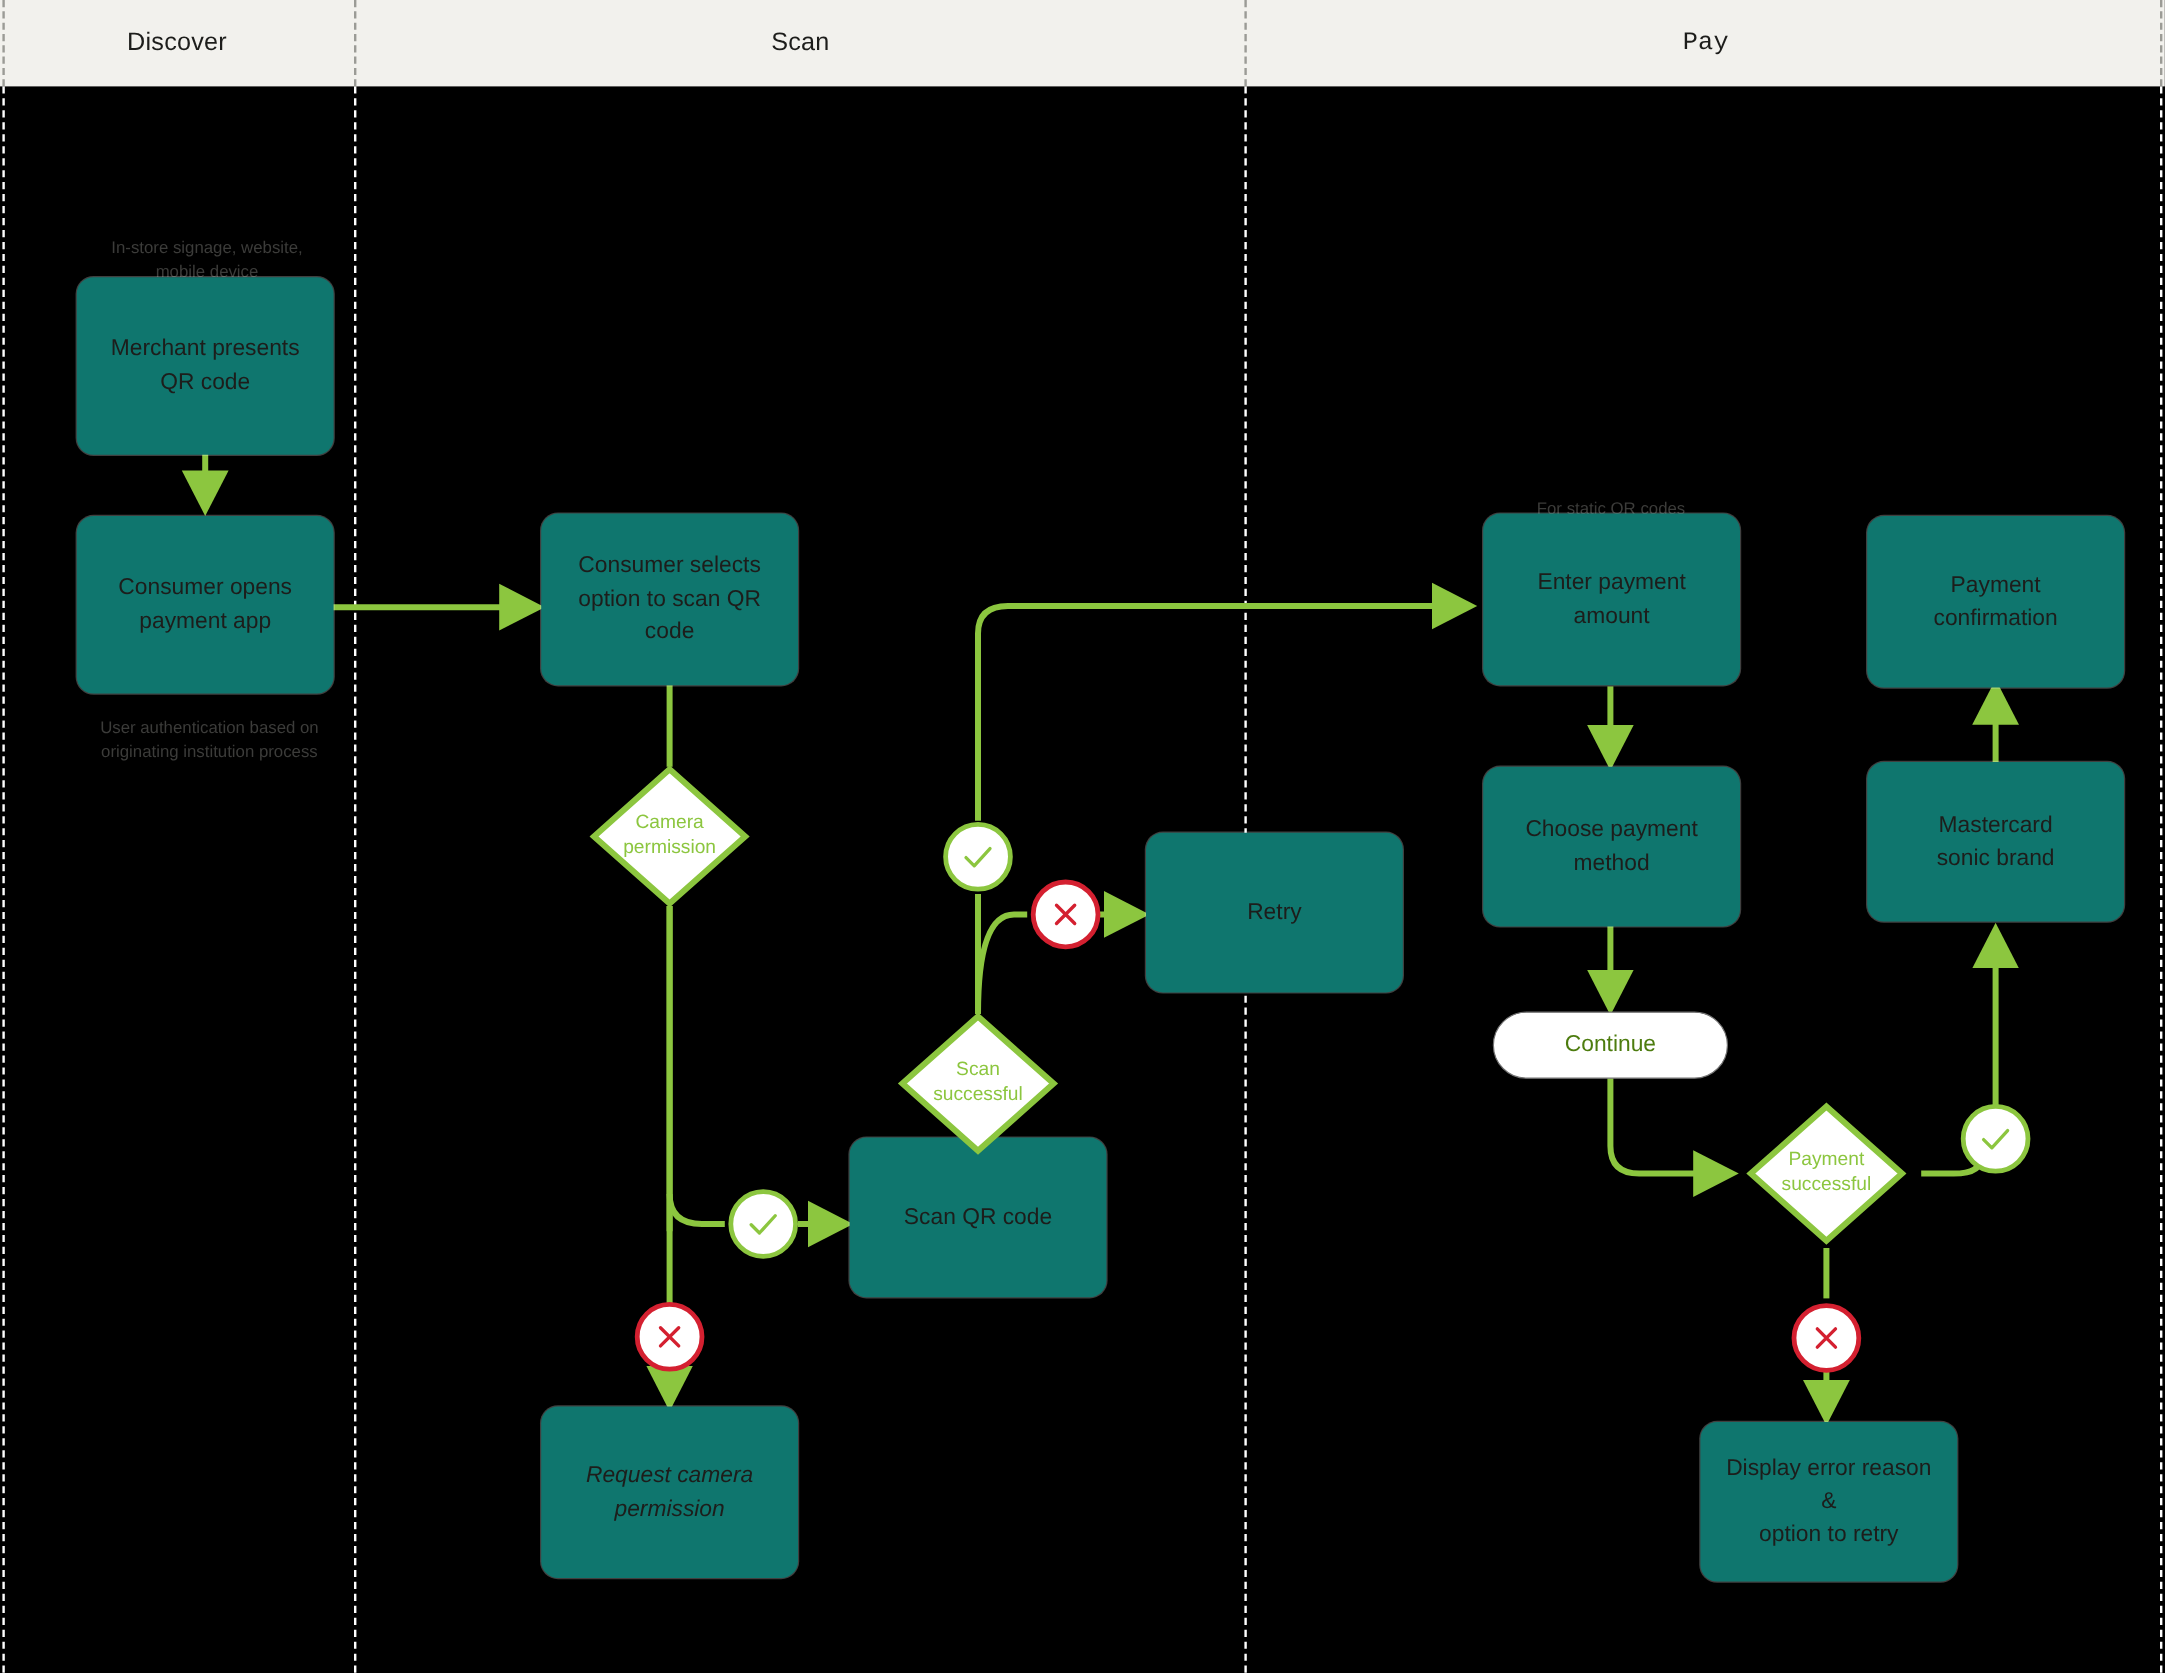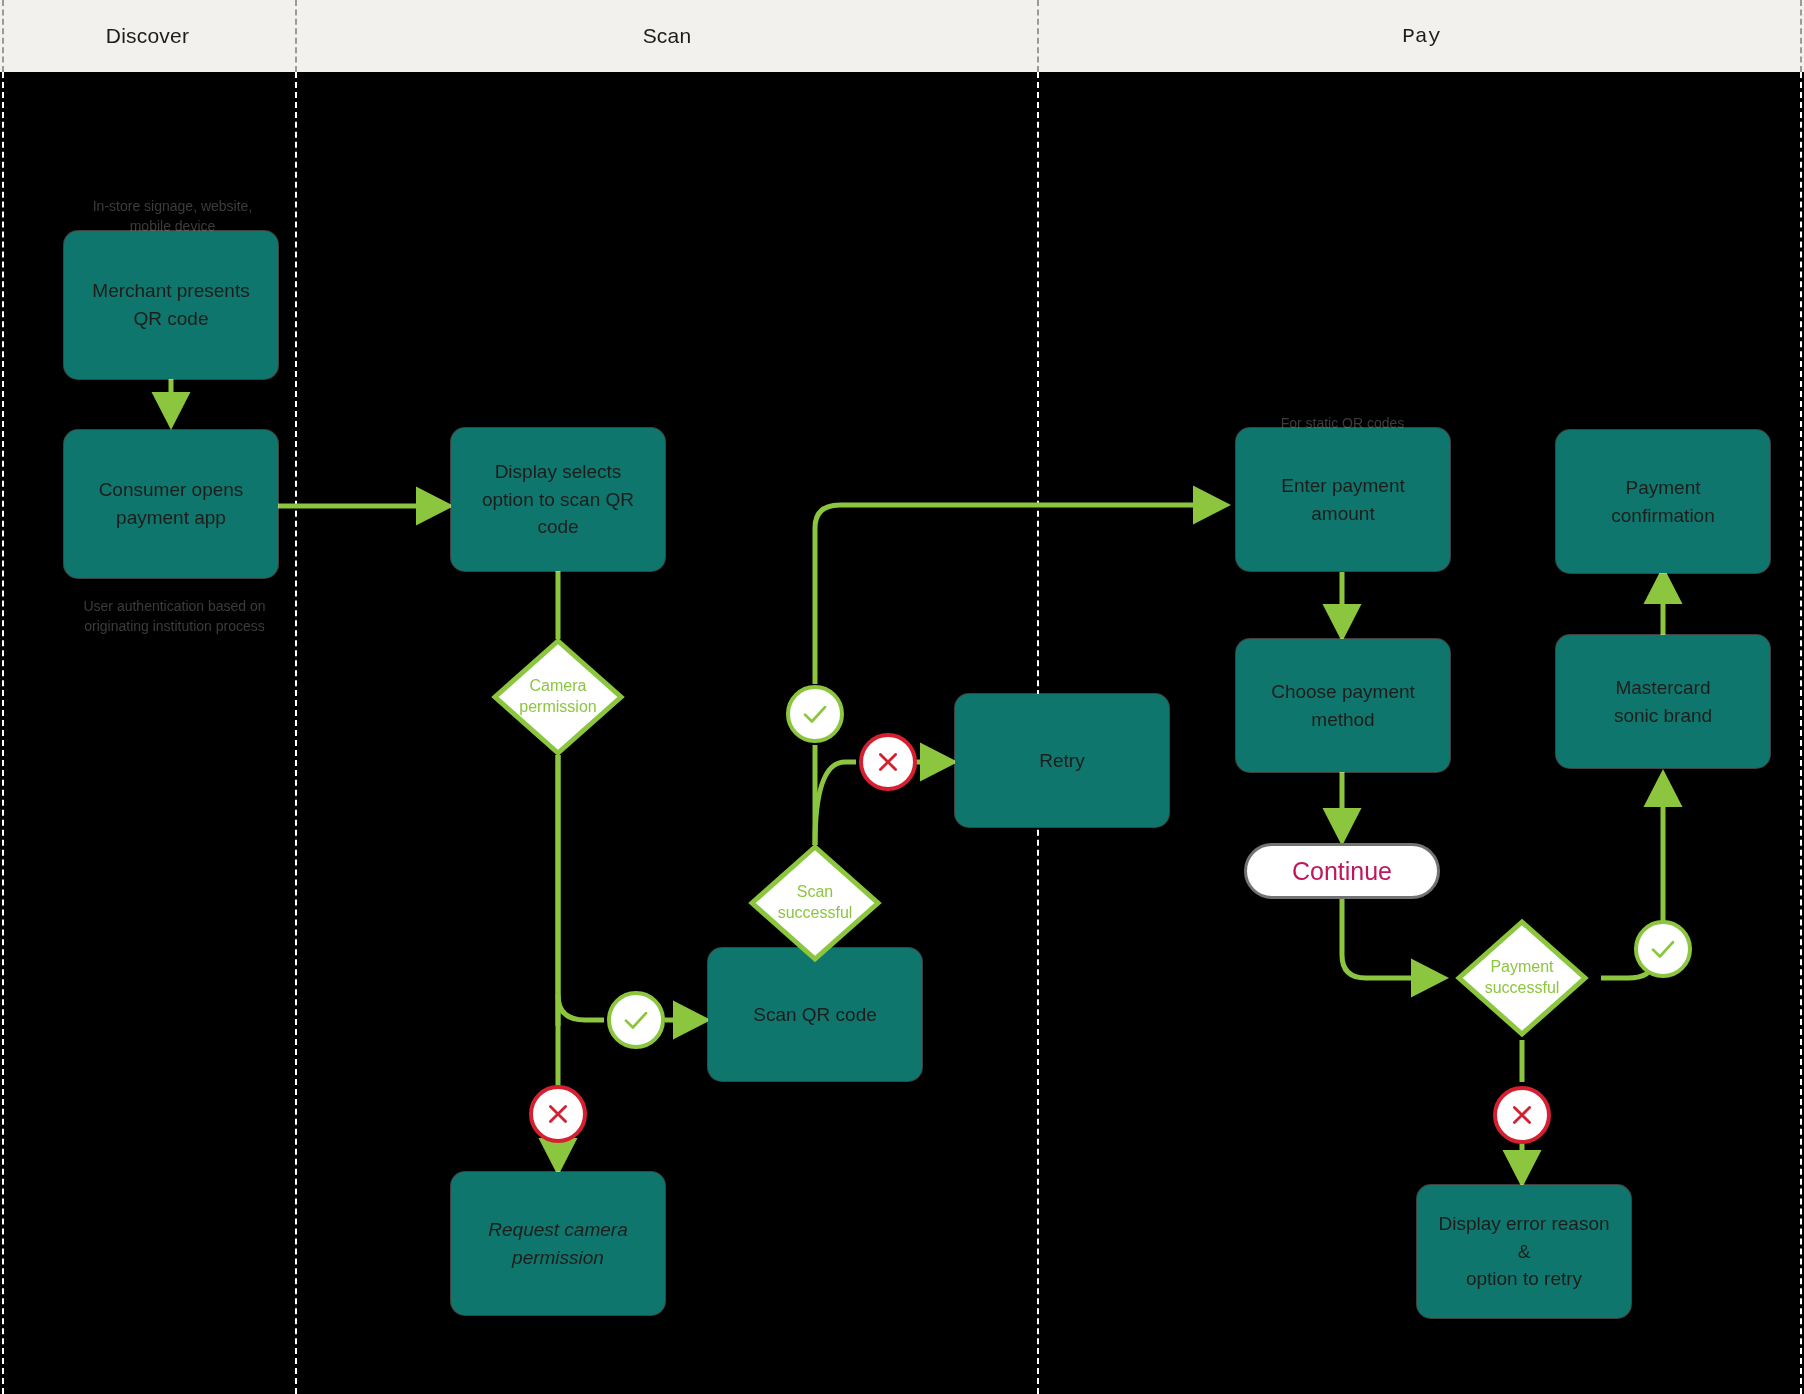--- a/index.html
+++ b/index.html
@@ -19,23 +19,23 @@
   
   #edges{position:absolute;left:0;top:0;width:1804px;height:1394px;pointer-events:none;}
 
   
   .node{position:absolute;background:#0f766e;border-radius:14px;
         box-shadow:3px 4px 0 rgba(255,255,255,.0), 0 0 0 1px rgba(255,255,255,.25);
         display:flex;align-items:center;justify-content:center;text-align:center;
         color:#1d1d1b;font-size:19px;line-height:1.45;padding:6px 14px;box-sizing:border-box;}
   .node .txt{white-space:pre-line;}
 
-  .pill{position:absolute;background:#ffffff;border:3px solid #737373;border-radius:40px;
+  .pill{position:absolute;background:#ffffff;border:1px solid #737373;border-radius:40px;
         display:flex;align-items:center;justify-content:center;text-align:center;
-        color:#be185d;font-size:25px;box-sizing:border-box;}
+        color:#4d7c0f;font-size:19px;box-sizing:border-box;}
 
   .caption{position:absolute;color:#3c3c3a;font-size:14px;line-height:1.45;
            text-align:center;white-space:pre-line;}
 
   
   .diamond{position:absolute;}
   .diamond .dtxt{position:absolute;left:0;top:0;width:100%;height:100%;
         display:flex;align-items:center;justify-content:center;text-align:center;
         color:#8cc63f;font-size:16px;line-height:1.3;white-space:pre-line;}
 
@@ -121,21 +121,21 @@
     <span class="txt">Merchant presents
 QR code</span>
   </div>
 
   <div class="node" style="left:64px;top:430px;width:214px;height:148px;">
     <span class="txt">Consumer opens
 payment app</span>
   </div>
 
   <div class="node" style="left:451px;top:428px;width:214px;height:143px;">
-    <span class="txt">Display selects
+    <span class="txt">Consumer selects
 option to scan QR code</span>
   </div>
 
   <div class="node" style="left:451px;top:1172px;width:214px;height:143px;font-style:italic;">
     <span class="txt">Request camera
 permission</span>
   </div>
 
   <div class="node" style="left:708px;top:948px;width:214px;height:133px;">
     <span class="txt">Scan QR code</span>

